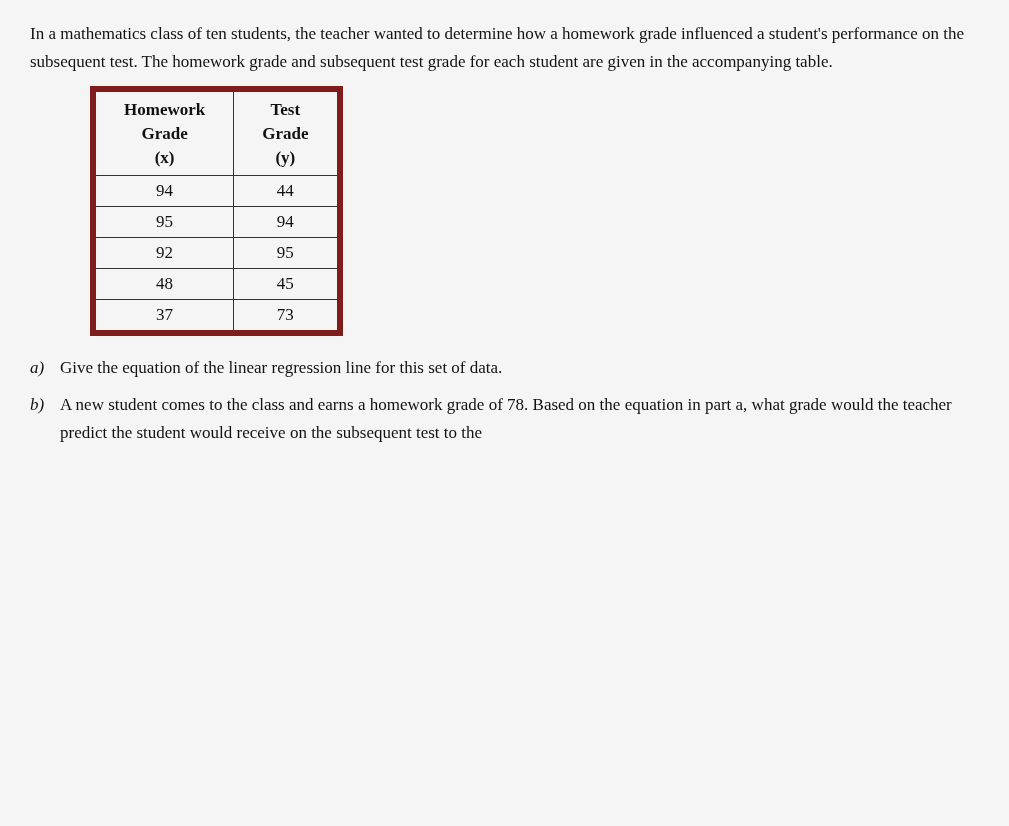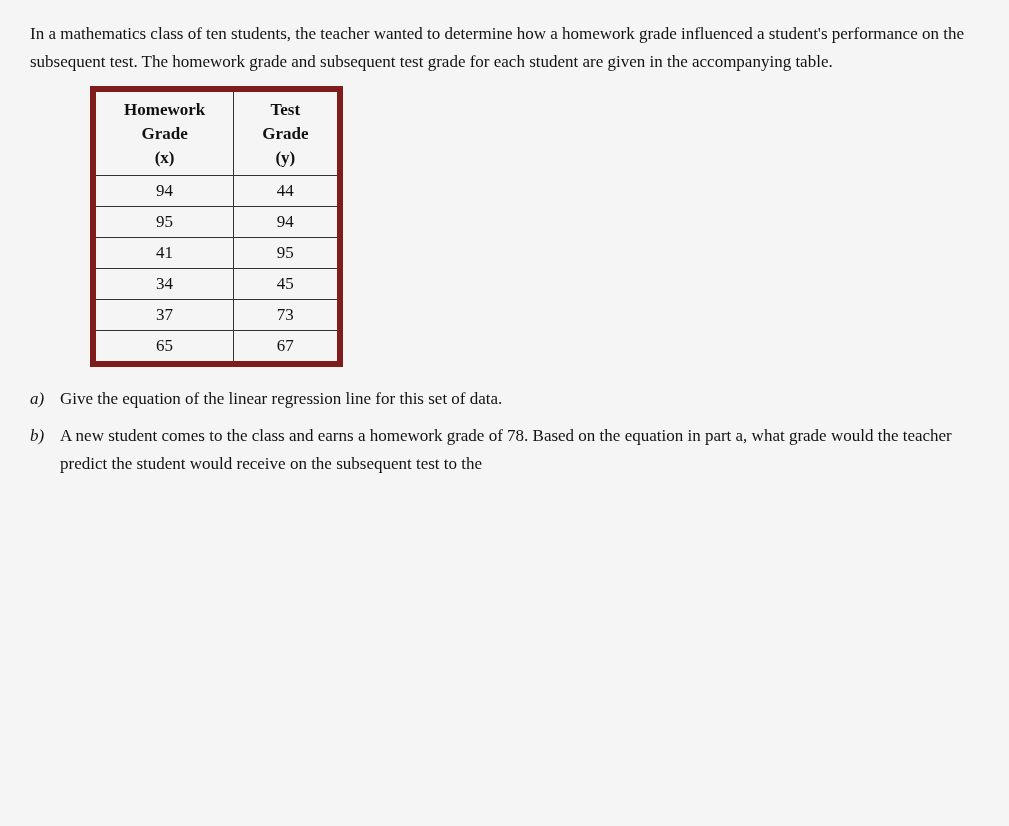--- a/index.html
+++ b/index.html
@@ -98,34 +98,30 @@
     <tbody id="table-body">
     <tr>
           <td>94</td>
           <td>44</td>
         </tr>
         <tr>
           <td>95</td>
           <td>94</td>
         </tr>
         <tr>
-          <td>41</td>
+          <td>92</td>
           <td>95</td>
         </tr>
         <tr>
-          <td>34</td>
+          <td>48</td>
           <td>45</td>
         </tr>
         <tr>
           <td>37</td>
           <td>73</td>
-        </tr>
-        <tr>
-          <td>65</td>
-          <td>67</td>
         </tr>
       </tbody>
   </table>
 </div>
 
 <div class="questions">
   <div class="question-item">
     <span class="question-label">a)</span>
     <span class="question-text">Give the equation of the linear regression line for this set of data.</span>
   </div>

